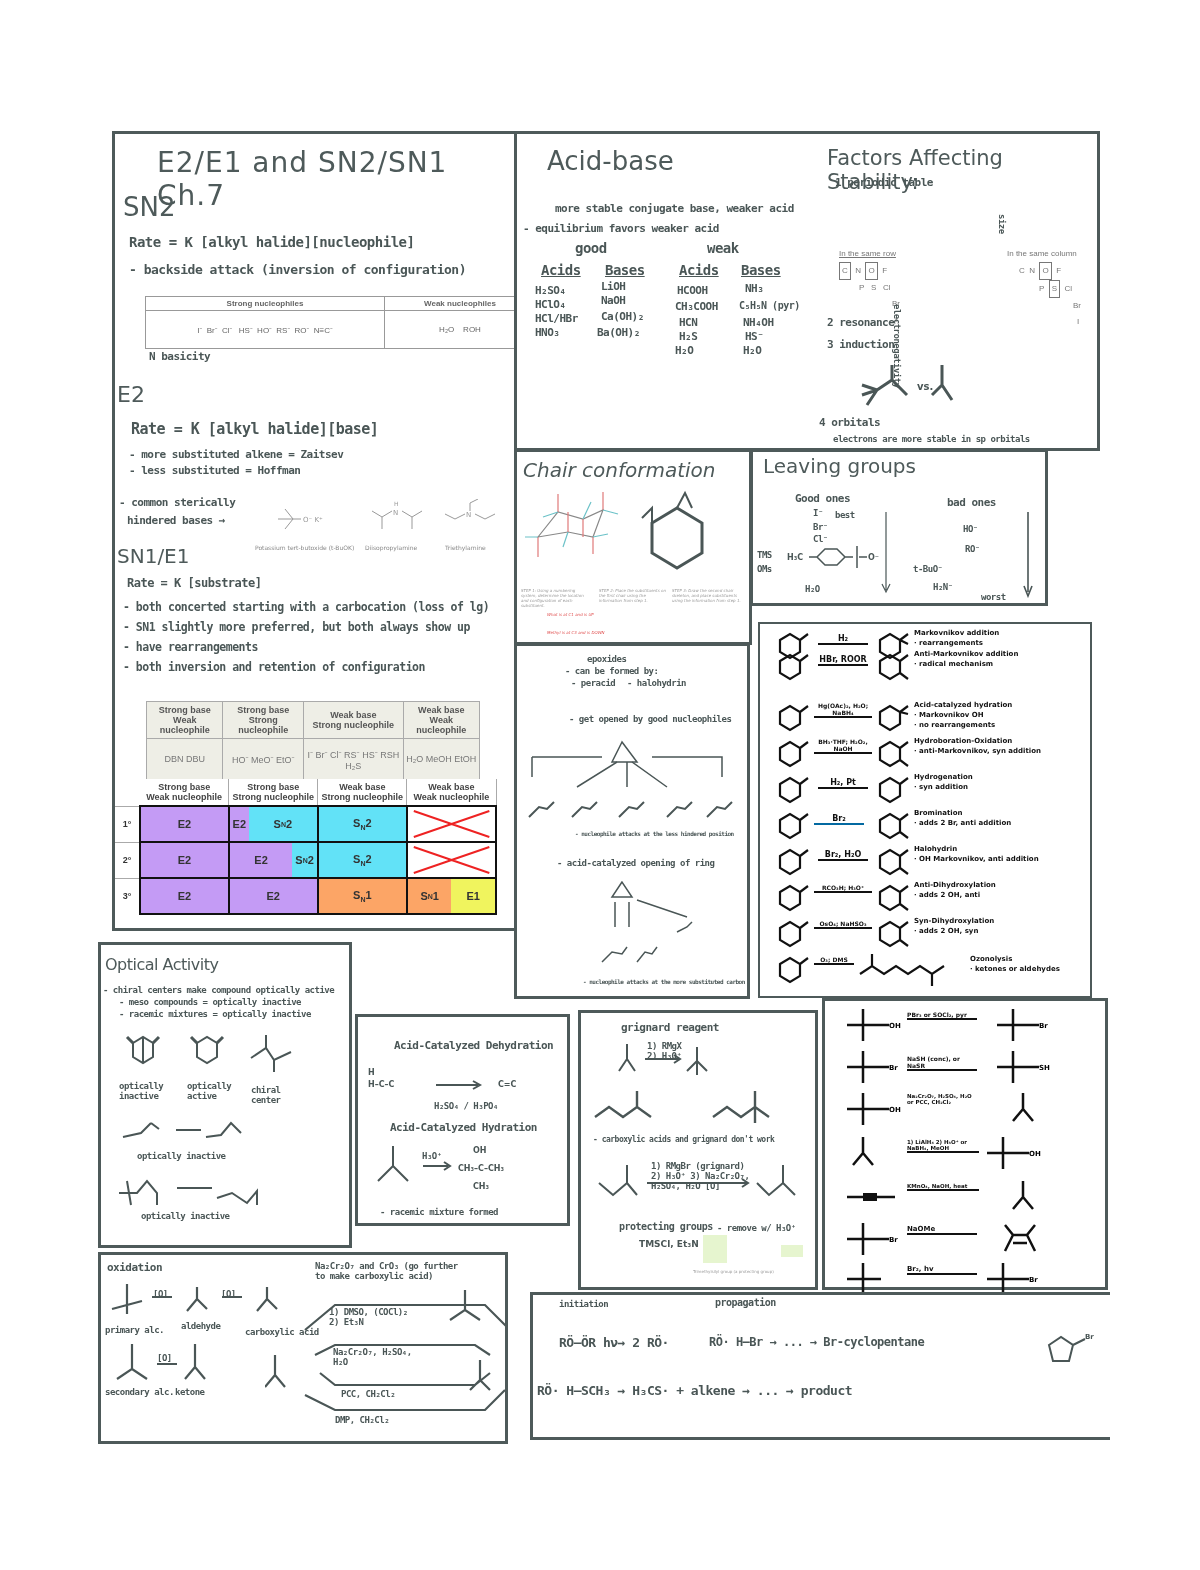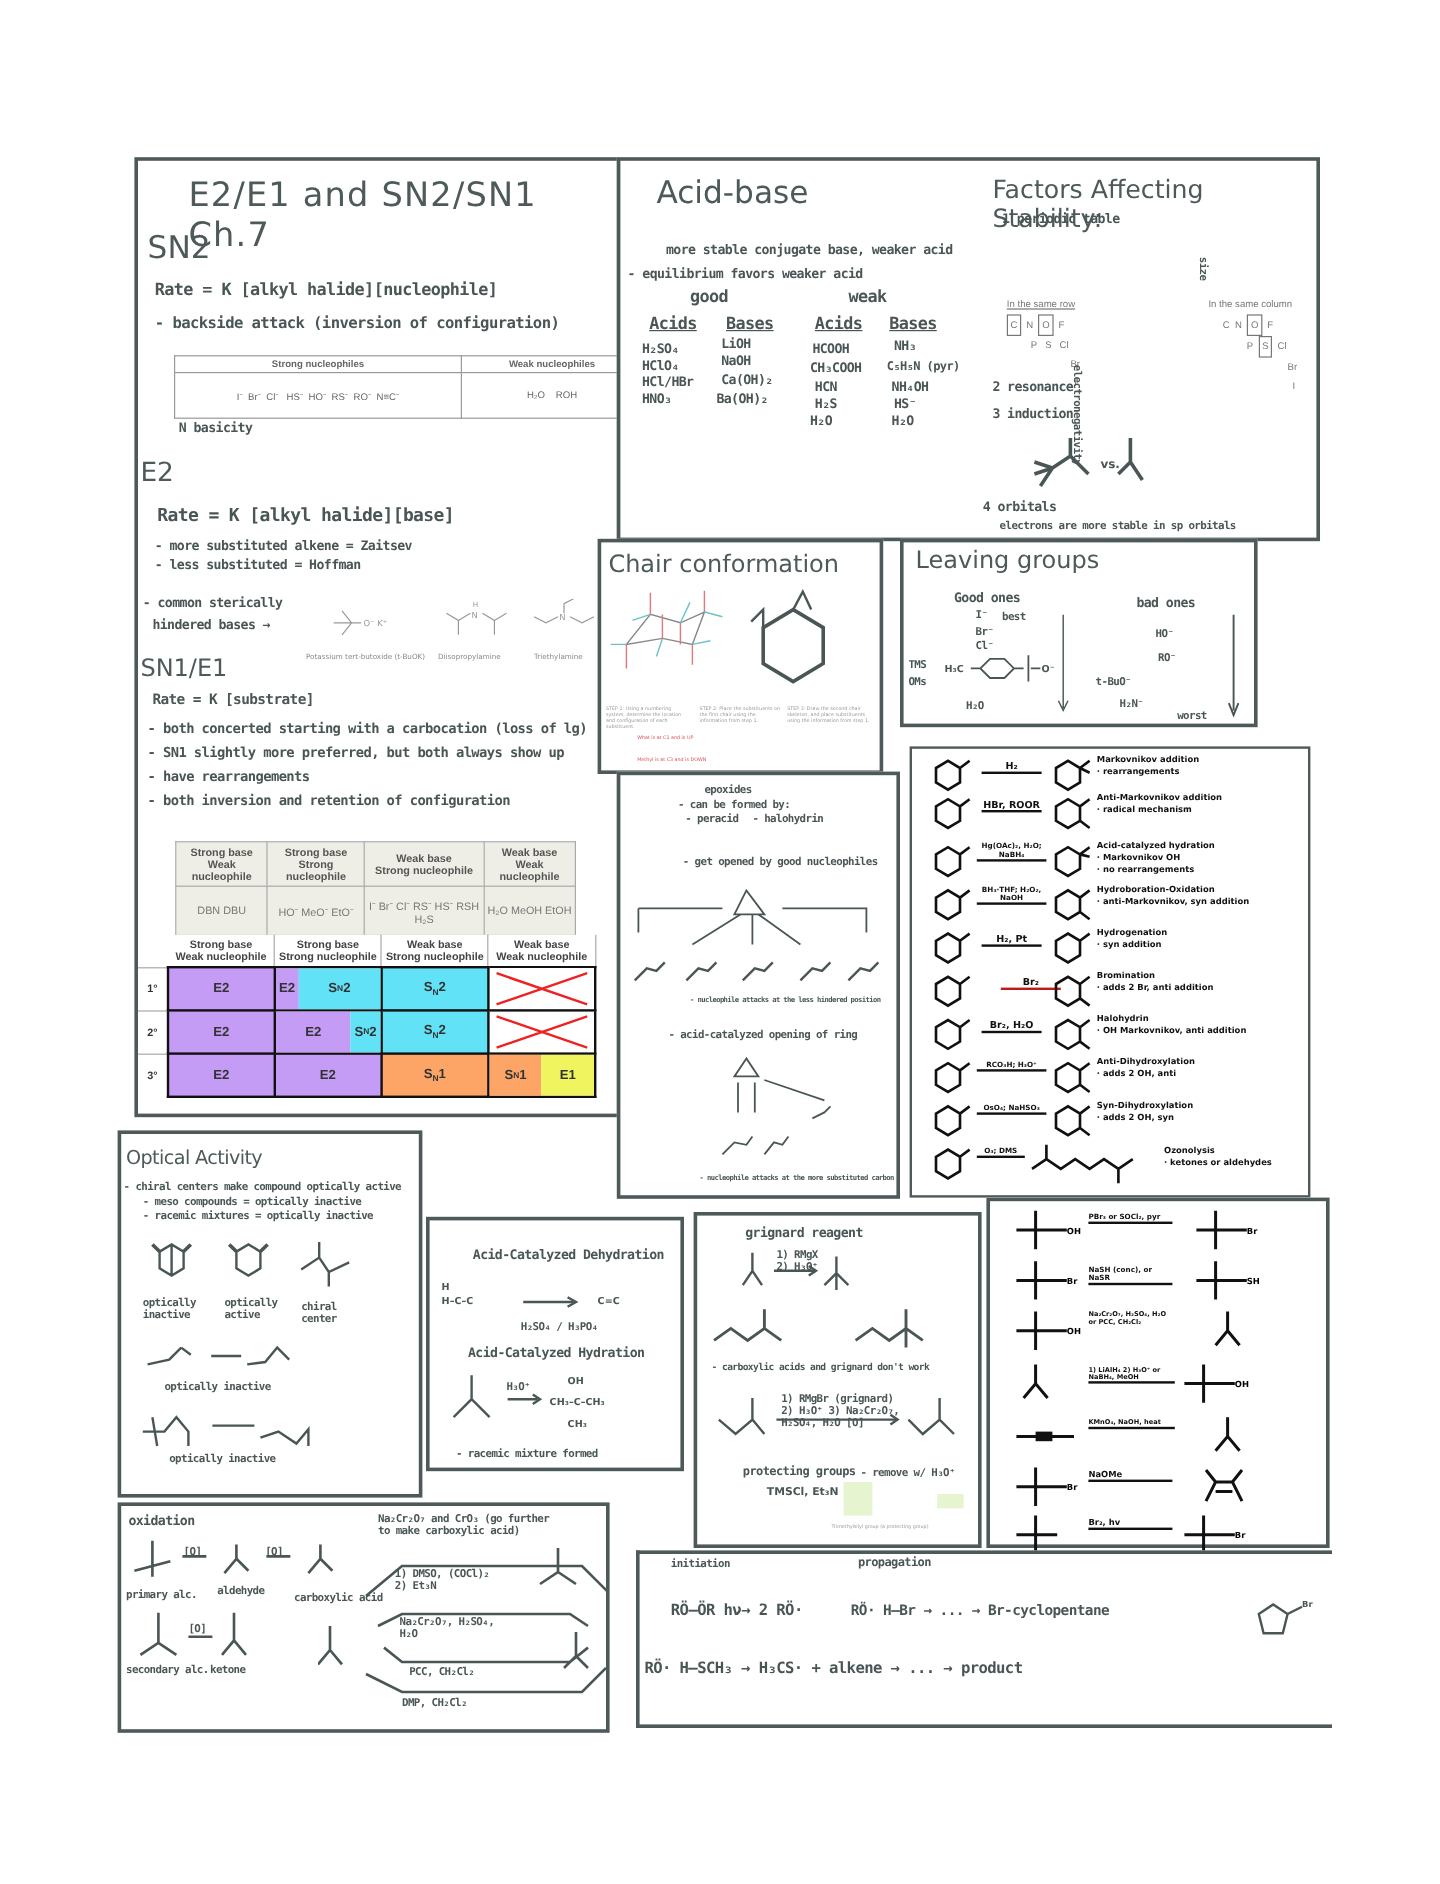--- a/index.html
+++ b/index.html
@@ -232,21 +232,21 @@
   <div class="line hw sm" style="left:310px;top:204px;">3 induction</div>
   <svg class="mol" style="left:330px;top:226px;" width="110" height="50" viewBox="0 0 110 50">
     <path d="M30 30 L45 20 L60 35 M45 20 L45 5 M30 30 L15 25 M30 30 L15 35 M30 30 L20 45" stroke="#4a5656" stroke-width="3" fill="none"></path>
     <text x="70" y="30" font-size="10" fill="#4a5656" font-weight="bold">vs.</text>
     <path d="M95 5 L95 25 L85 35 M95 25 L105 40" stroke="#4a5656" stroke-width="3" fill="none"></path>
   </svg>
   <div class="line hw sm" style="left:302px;top:282px;">4 orbitals</div>
   <div class="line hw xs" style="left:316px;top:300px;">electrons are more stable in sp orbitals</div>
 </div>
 
-<div class="panel" style="left:498px;top:449px;width:238px;height:196px;">
+<div class="panel" style="left:514px;top:449px;width:238px;height:196px;font-style:italic;">
   <div class="title" style="left:6px;top:6px;font-size:20px;">Chair conformation</div>
   <svg class="mol" style="left:6px;top:40px;" width="110" height="80" viewBox="0 0 110 80">
     <path d="M15 45 L35 20 L60 27 L80 18 L70 45 L45 40 Z" stroke="#888" stroke-width="1.2" fill="none"></path>
     <path d="M35 20 L35 2 M80 18 L80 0 M15 45 L15 65 M70 45 L70 62 M45 40 L45 20 M60 27 L60 45" stroke="#e07a7a" stroke-width="1.2"></path>
     <path d="M35 20 L20 25 M80 18 L95 22 M15 45 L2 45 M70 45 L85 42 M45 40 L40 55 M60 27 L68 10" stroke="#6cc2c8" stroke-width="1.2"></path>
   </svg>
   <svg class="mol" style="left:120px;top:36px;" width="85" height="90" viewBox="0 0 85 90">
     <path d="M40 20 L65 35 L65 65 L40 80 L15 65 L15 35 Z" stroke="#4a5656" stroke-width="3" fill="none"></path>
     <path d="M40 20 L48 5 L55 20 M5 30 L15 20 L15 35" stroke="#4a5656" stroke-width="2" fill="none"></path>
   </svg>
@@ -313,21 +313,21 @@
       <svg class="mol" style="left:0;top:2px;" width="36" height="32" viewBox="0 0 36 32">
           <path d="M6 10 L16 4 L26 10 L26 22 L16 28 L6 22 Z M26 10 L34 4" stroke="#111" stroke-width="2.2" fill="none"></path>
         </svg>
       <div class="rx" style="left:44px;top:6px;width:50px;text-align:center;border-bottom:2px solid #111;">H₂</div>
       <svg class="mol" style="left:100px;top:2px;" width="36" height="32" viewBox="0 0 36 32">
           <path d="M6 10 L16 4 L26 10 L26 22 L16 28 L6 22 Z M26 10 L34 4 M26 10 L34 14" stroke="#111" stroke-width="2.2" fill="none"></path>
         </svg>
       <div class="rxnote" style="left:140px;top:0;white-space:pre-line;">Markovnikov addition
 · rearrangements</div>
     </div>
-    <div style="position:absolute;top:32px;left:0;width:320px;height:36px;">
+    <div style="position:absolute;top:21px;left:0;width:320px;height:36px;">
       <svg class="mol" style="left:0;top:2px;" width="36" height="32" viewBox="0 0 36 32">
           <path d="M6 10 L16 4 L26 10 L26 22 L16 28 L6 22 Z M26 10 L34 4" stroke="#111" stroke-width="2.2" fill="none"></path>
         </svg>
       <div class="rx" style="left:44px;top:6px;width:50px;text-align:center;border-bottom:2px solid #111;">HBr, ROOR</div>
       <svg class="mol" style="left:100px;top:2px;" width="36" height="32" viewBox="0 0 36 32">
           <path d="M6 10 L16 4 L26 10 L26 22 L16 28 L6 22 Z M26 10 L34 4 M26 22 L34 28" stroke="#111" stroke-width="2.2" fill="none"></path>
         </svg>
       <div class="rxnote" style="left:140px;top:0;white-space:pre-line;">Anti-Markovnikov addition
 · radical mechanism</div>
     </div>
@@ -362,21 +362,21 @@
       <svg class="mol" style="left:100px;top:2px;" width="36" height="32" viewBox="0 0 36 32">
           <path d="M6 10 L16 4 L26 10 L26 22 L16 28 L6 22 Z M26 10 L34 4" stroke="#111" stroke-width="2.2" fill="none"></path>
         </svg>
       <div class="rxnote" style="left:140px;top:0;white-space:pre-line;">Hydrogenation
 · syn addition</div>
     </div>
     <div style="position:absolute;top:180px;left:0;width:320px;height:36px;">
       <svg class="mol" style="left:0;top:2px;" width="36" height="32" viewBox="0 0 36 32">
           <path d="M6 10 L16 4 L26 10 L26 22 L16 28 L6 22 Z M26 10 L34 4" stroke="#111" stroke-width="2.2" fill="none"></path>
         </svg>
-      <div class="rx" style="left:60px;top:6px;width:50px;text-align:center;border-bottom:2px solid #b91c1c;">Br₂</div>
+      <div class="rx" style="left:40px;top:6px;width:50px;text-align:center;border-bottom:2px solid #0369a1;">Br₂</div>
       <svg class="mol" style="left:100px;top:2px;" width="36" height="32" viewBox="0 0 36 32">
           <path d="M6 10 L16 4 L26 10 L26 22 L16 28 L6 22 Z M26 10 L34 4 M26 22 L34 28" stroke="#111" stroke-width="2.2" fill="none"></path>
         </svg>
       <div class="rxnote" style="left:140px;top:0;white-space:pre-line;">Bromination
 · adds 2 Br, anti addition</div>
     </div>
     <div style="position:absolute;top:216px;left:0;width:320px;height:36px;">
       <svg class="mol" style="left:0;top:2px;" width="36" height="32" viewBox="0 0 36 32">
           <path d="M6 10 L16 4 L26 10 L26 22 L16 28 L6 22 Z M26 10 L34 4" stroke="#111" stroke-width="2.2" fill="none"></path>
         </svg>

